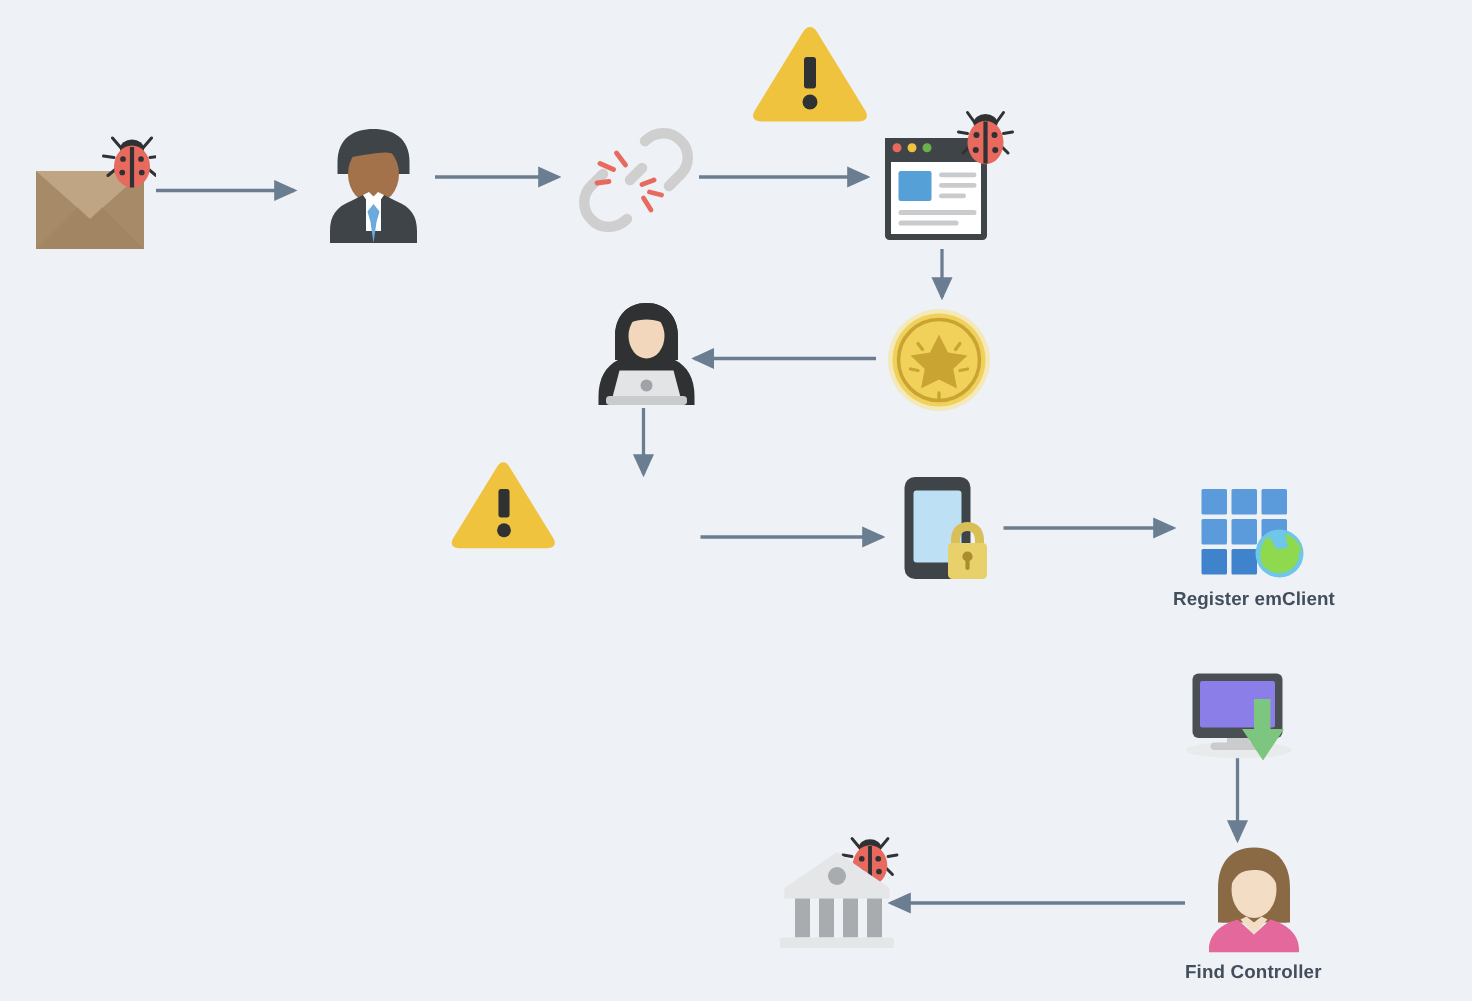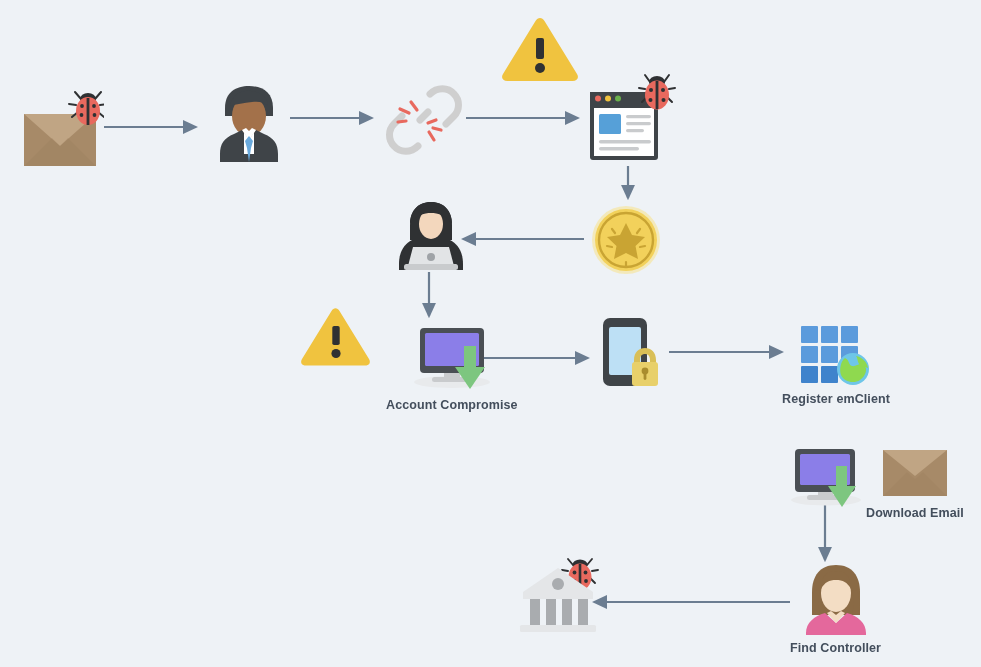--- a/index.html
+++ b/index.html
@@ -212,36 +212,20 @@
     <span class="glyph">
       <svg width="74" height="60" viewBox="0 0 74 60">
         <path d="M32.5,5 C34.6,1.2 38.4,1.2 40.5,5 L70,53 C72.1,56.8 70.2,59.5 66,59.5 L7,59.5 C2.8,59.5 0.9,56.8 3,53 Z" fill="#f0c33f"></path>
         <rect x="33.3" y="20" width="7.4" height="19" rx="1.8" fill="#2f3133"></rect>
         <circle cx="37" cy="47.5" r="4.6" fill="#2f3133"></circle>
       </svg>
     </span>
     <span class="node-label"></span>
   </div>
 
-  <div class="node" style="left:386px; top:322px;">
-    <span class="glyph">
-      <svg width="88" height="70" viewBox="0 0 88 70">
-        <ellipse cx="44" cy="60" rx="38" ry="6" fill="#e8eaec"></ellipse>
-        <rect x="36" y="48" width="16" height="9" fill="#c9cbcd"></rect>
-        <rect x="24" y="55" width="40" height="5" rx="2.5" fill="#c9cbcd"></rect>
-        <rect x="12" y="6" width="64" height="45" rx="4" fill="#4a4f54"></rect>
-        <rect x="17" y="11" width="54" height="33" rx="1.5" fill="#8b7ee8"></rect>
-        <g>
-          <rect x="56" y="24" width="12" height="24" fill="#7dc67f"></rect>
-          <path d="M47,45 L77,45 L62,67 Z" fill="#7dc67f"></path>
-        </g>
-      </svg>
-    </span>
-    <span class="node-label">Account Compromise</span>
-  </div>
 
   <div class="node" style="left:601px; top:316px;">
     <span class="glyph">
       <svg width="66" height="74" viewBox="0 0 66 74">
         <rect x="2" y="2" width="44" height="68" rx="7" fill="#3f4448"></rect>
         <rect x="8" y="11" width="32" height="48" rx="2" fill="#bde0f5"></rect>
         <path d="M33,44 C33,36 38,32 44,32 C50,32 55,36 55,44 L55,48 L49,48 L49,44 C49,40 47,38 44,38 C41,38 39,40 39,44 L39,48 L33,48 Z" fill="#d9bf57"></path>
         <rect x="31" y="46" width="26" height="24" rx="3" fill="#e8d06a"></rect>
         <circle cx="44" cy="55" r="3.4" fill="#a98d2e"></circle>
         <rect x="42.6" y="56" width="2.8" height="8" rx="1.4" fill="#a98d2e"></rect>
@@ -281,30 +265,20 @@
         <rect x="15" y="10" width="50" height="31" rx="1.5" fill="#8b7ee8"></rect>
         <g>
           <rect x="51" y="22" width="11" height="23" fill="#7dc67f"></rect>
           <path d="M43,42 L71,42 L57,63 Z" fill="#7dc67f"></path>
         </g>
       </svg>
     </span>
     <span class="node-label"></span>
   </div>
 
-  <div class="node" style="left:866px; top:448px;">
-    <span class="glyph">
-      <svg width="68" height="52" viewBox="0 0 68 52">
-        <rect x="2" y="2" width="64" height="46" fill="#a78a68"></rect>
-        <path d="M2,2 L34,28 L66,2 Z" fill="#c0a584"></path>
-        <path d="M2,48 L26,24 L34,31 L42,24 L66,48 Z" fill="#9c7f5e" fill-opacity="0.3"></path>
-      </svg>
-    </span>
-    <span class="node-label">Download Email</span>
-  </div>
 
   <div class="node" style="left:790px; top:563px;">
     <span class="glyph">
       <svg width="70" height="72" viewBox="0 0 70 72">
         <path d="M35,2 C51,2 59,13 59,29 L59,52 L11,52 L11,29 C11,13 19,2 35,2 Z" fill="#8a6a45"></path>
         <ellipse cx="35" cy="30" rx="15" ry="19" fill="#f3ddc4"></ellipse>
         <path d="M20,26 C20,13 26,8 35,8 C44,8 50,13 50,26 C46,19 42,17 35,17 C28,17 24,19 20,26 Z" fill="#8a6a45"></path>
         <path d="M14,28 C11,34 11,45 13,52 L19,52 C17,44 17,34 19,27 Z" fill="#8a6a45"></path>
         <path d="M56,28 C59,34 59,45 57,52 L51,52 C53,44 53,34 51,27 Z" fill="#8a6a45"></path>
         <path d="M24,50 C13,53 5,60 5,70 L5,72 L65,72 L65,70 C65,60 57,53 46,50 L35,60 Z" fill="#e4689c"></path>

